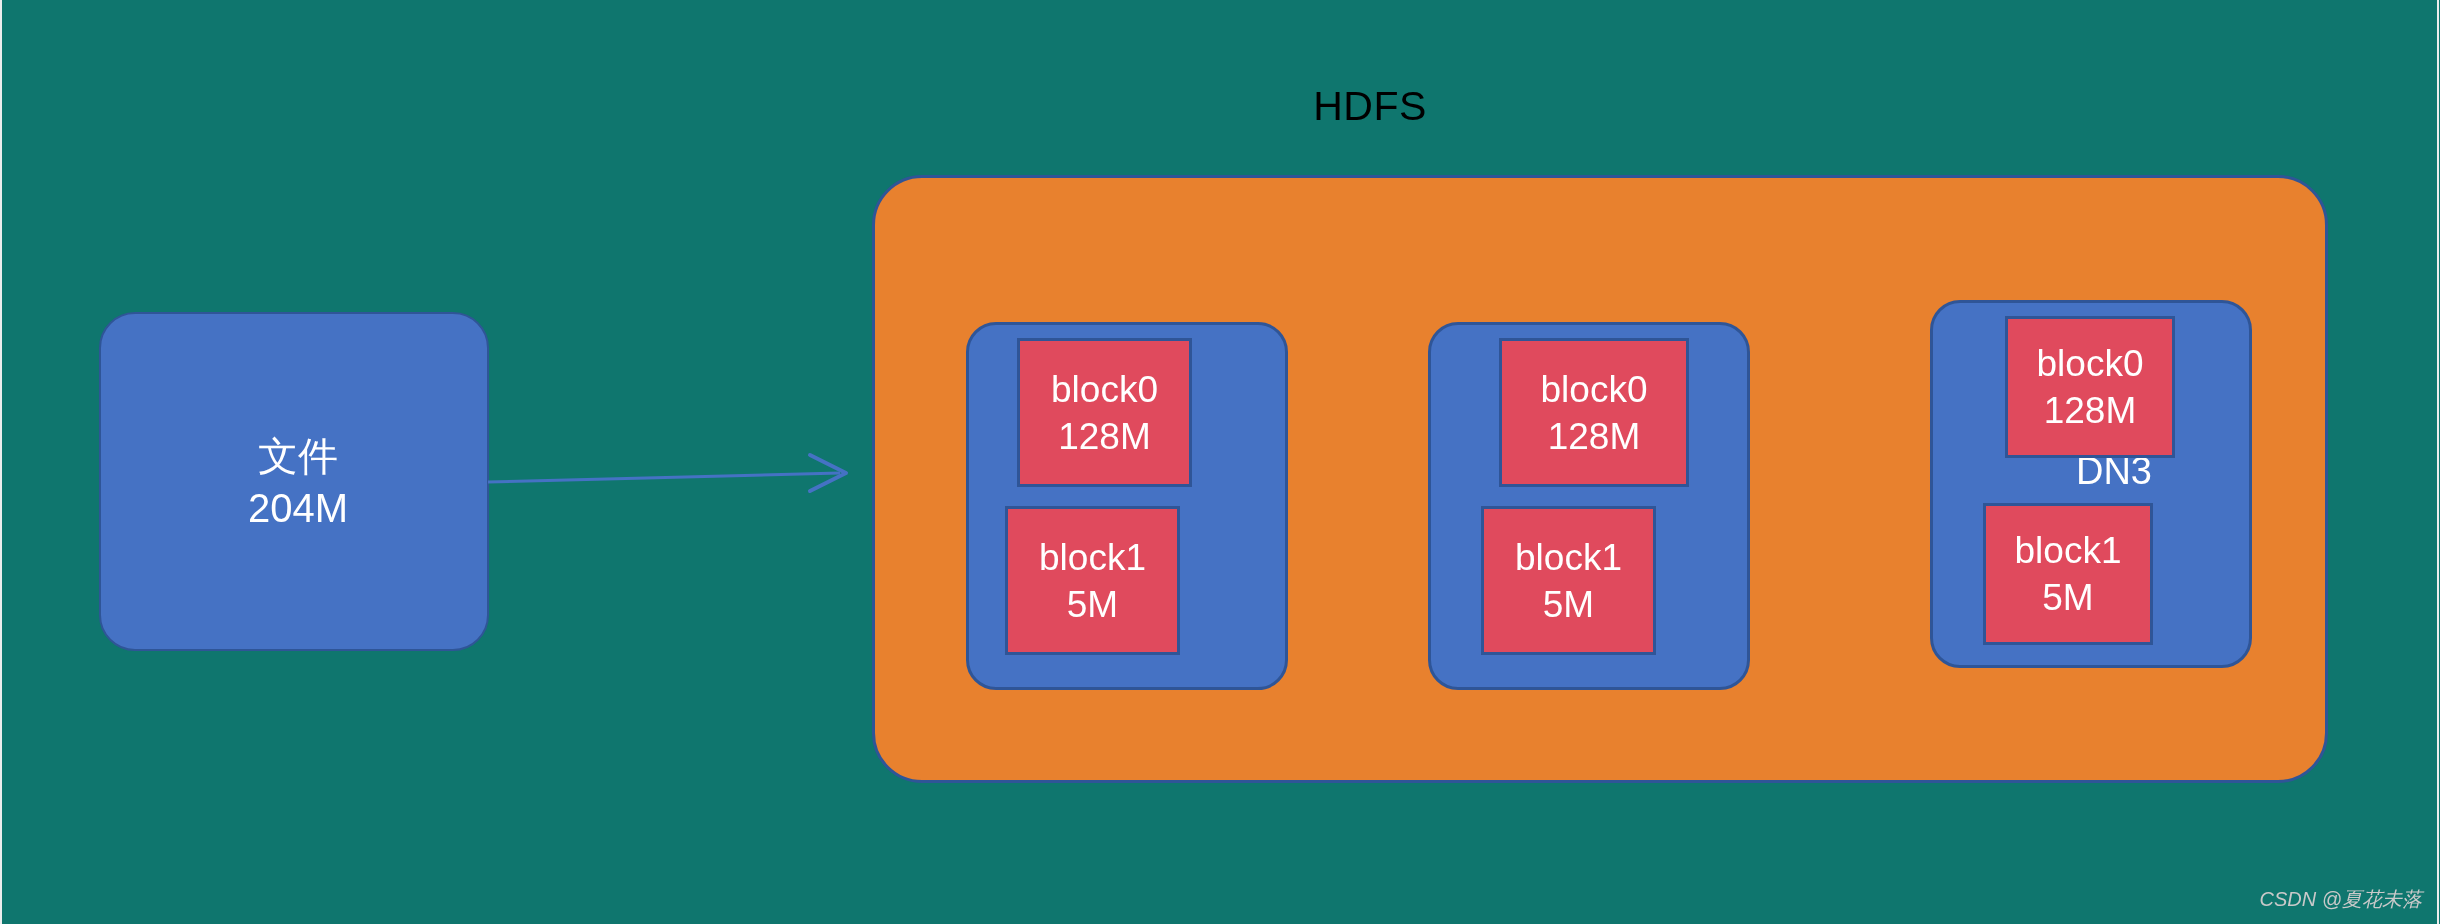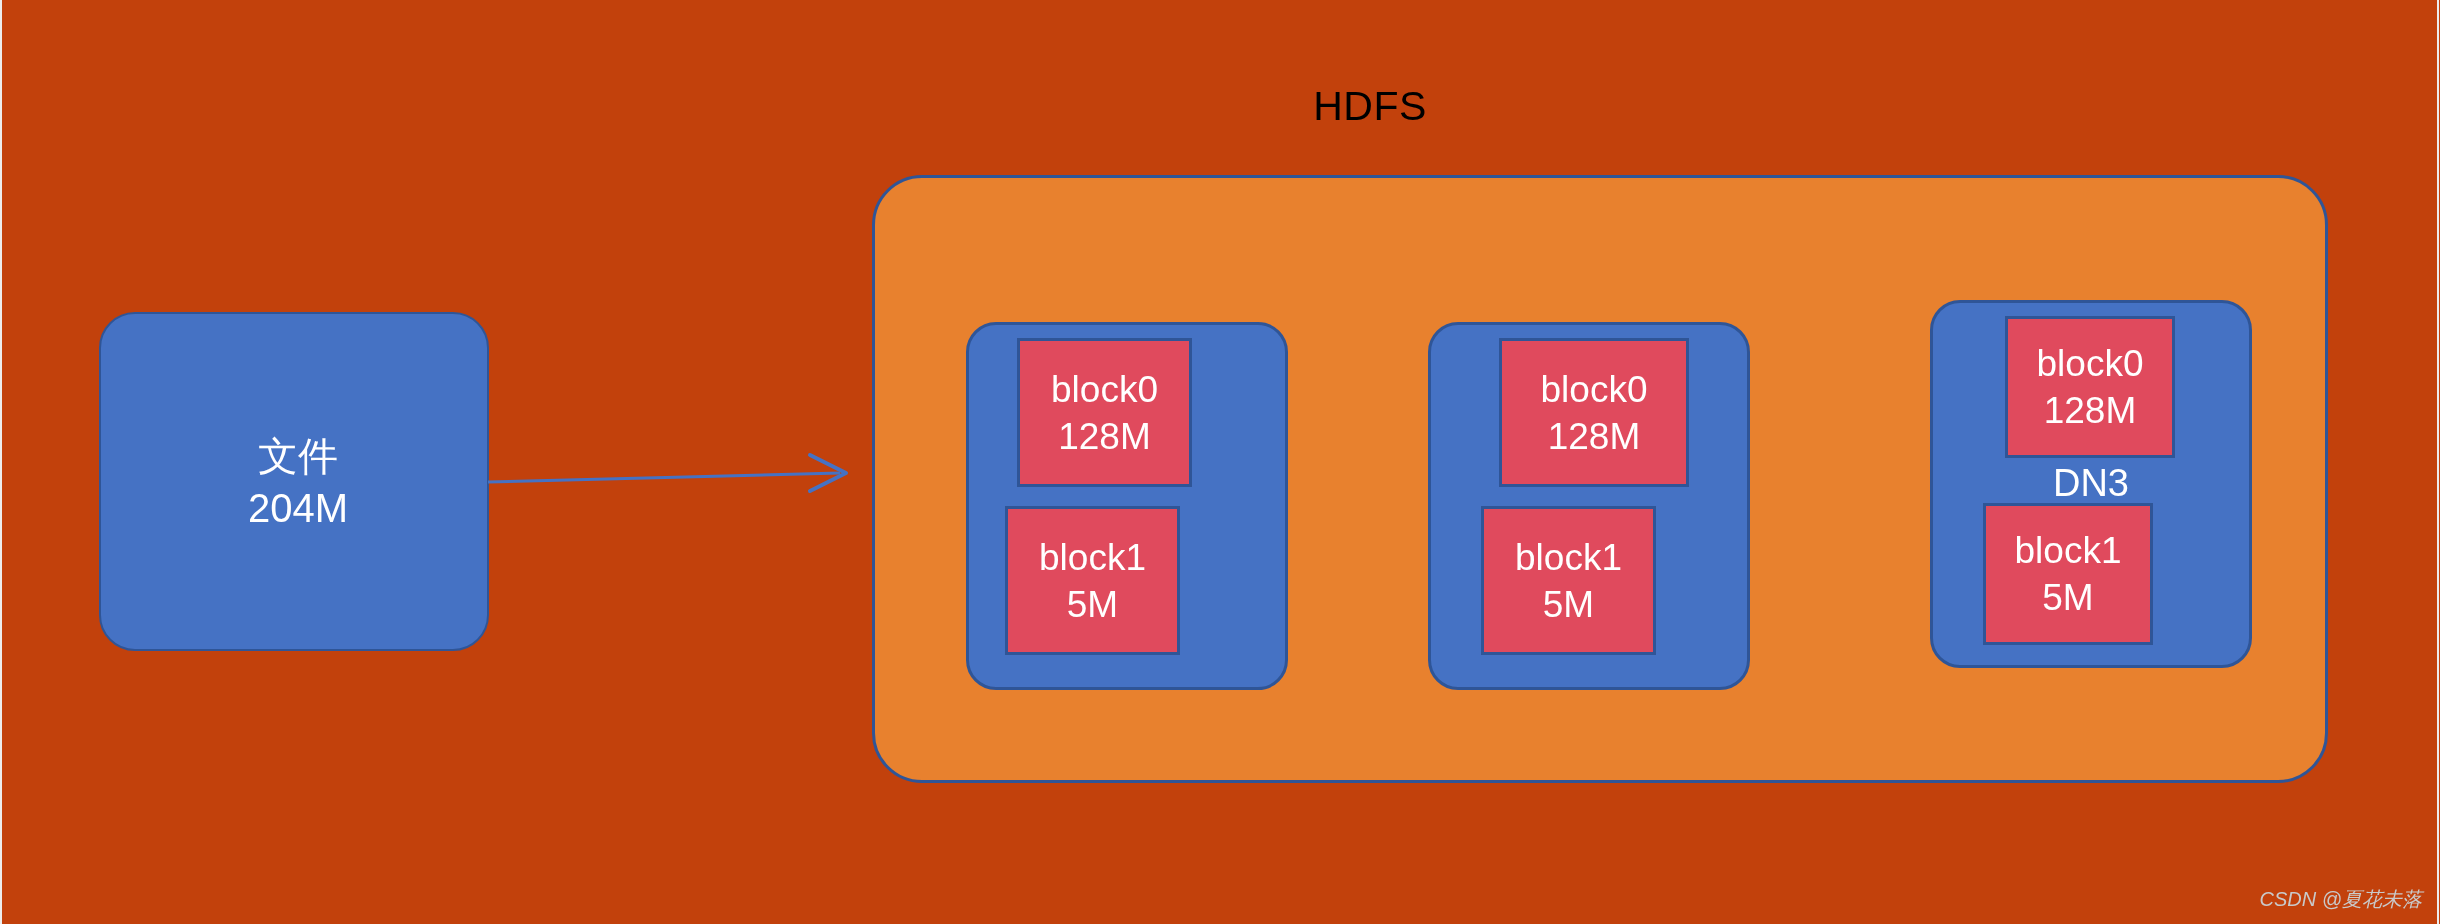--- a/index.html
+++ b/index.html
@@ -12,21 +12,21 @@
     height: 924px;
     background: #ffffff;
     font-family: "Liberation Sans", "DejaVu Sans", sans-serif;
     overflow: hidden;
   }
 
   #canvas {
     position: relative;
     width: 2440px;
     height: 924px;
-    background: #c2410c;
+    background: #0f766e;
   }
 
   
   .page-edge {
     position: absolute;
     top: 0;
     width: 2px;
     height: 924px;
     background: #ededed;
   }
@@ -114,21 +114,21 @@
     width: 100%;
     text-align: center;
     font-size: 38px;
     line-height: 44px;
     color: #ffffff;
     white-space: nowrap;
     z-index: 1;
   }
   #datanode-1 .dn-label { top: 176px; }
   #datanode-2 .dn-label { top: 158px; }
-  #datanode-3 .dn-label { top: 158px; }
+  #datanode-3 .dn-label { top: 146px; padding-left: 23px; }
 
   
   .block {
     position: absolute;
     box-sizing: border-box;
     background: #E04A5D;
     border: 3px solid #2F5597;
     display: flex;
     flex-direction: column;
     align-items: center;

